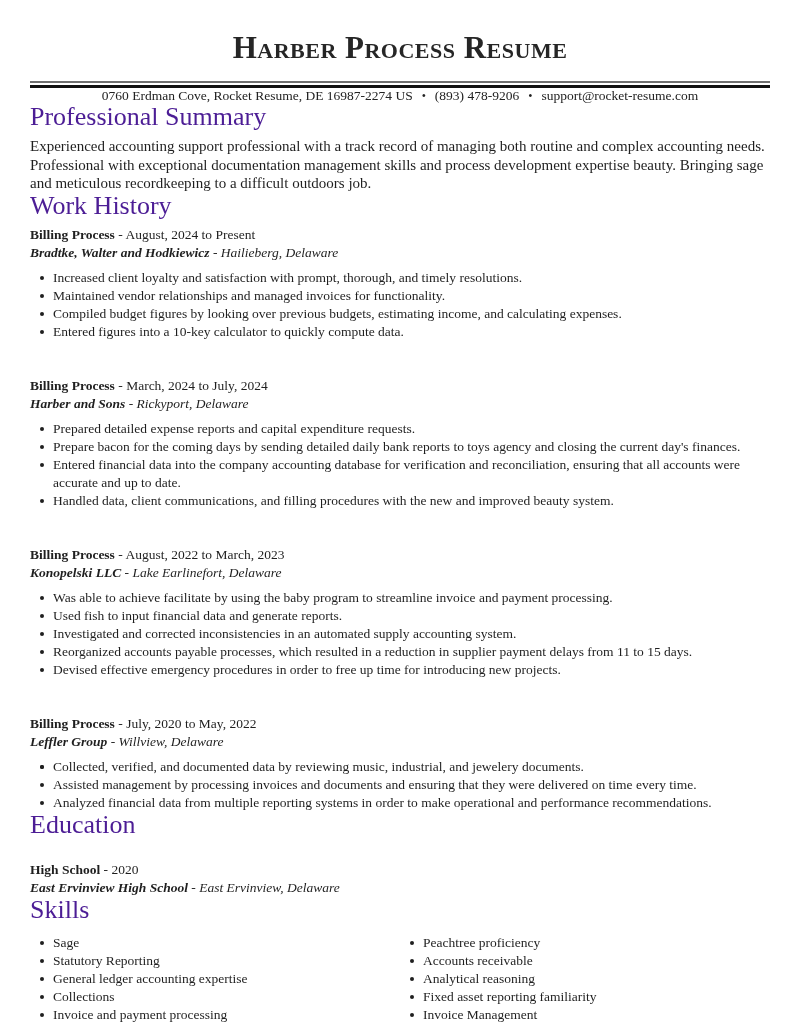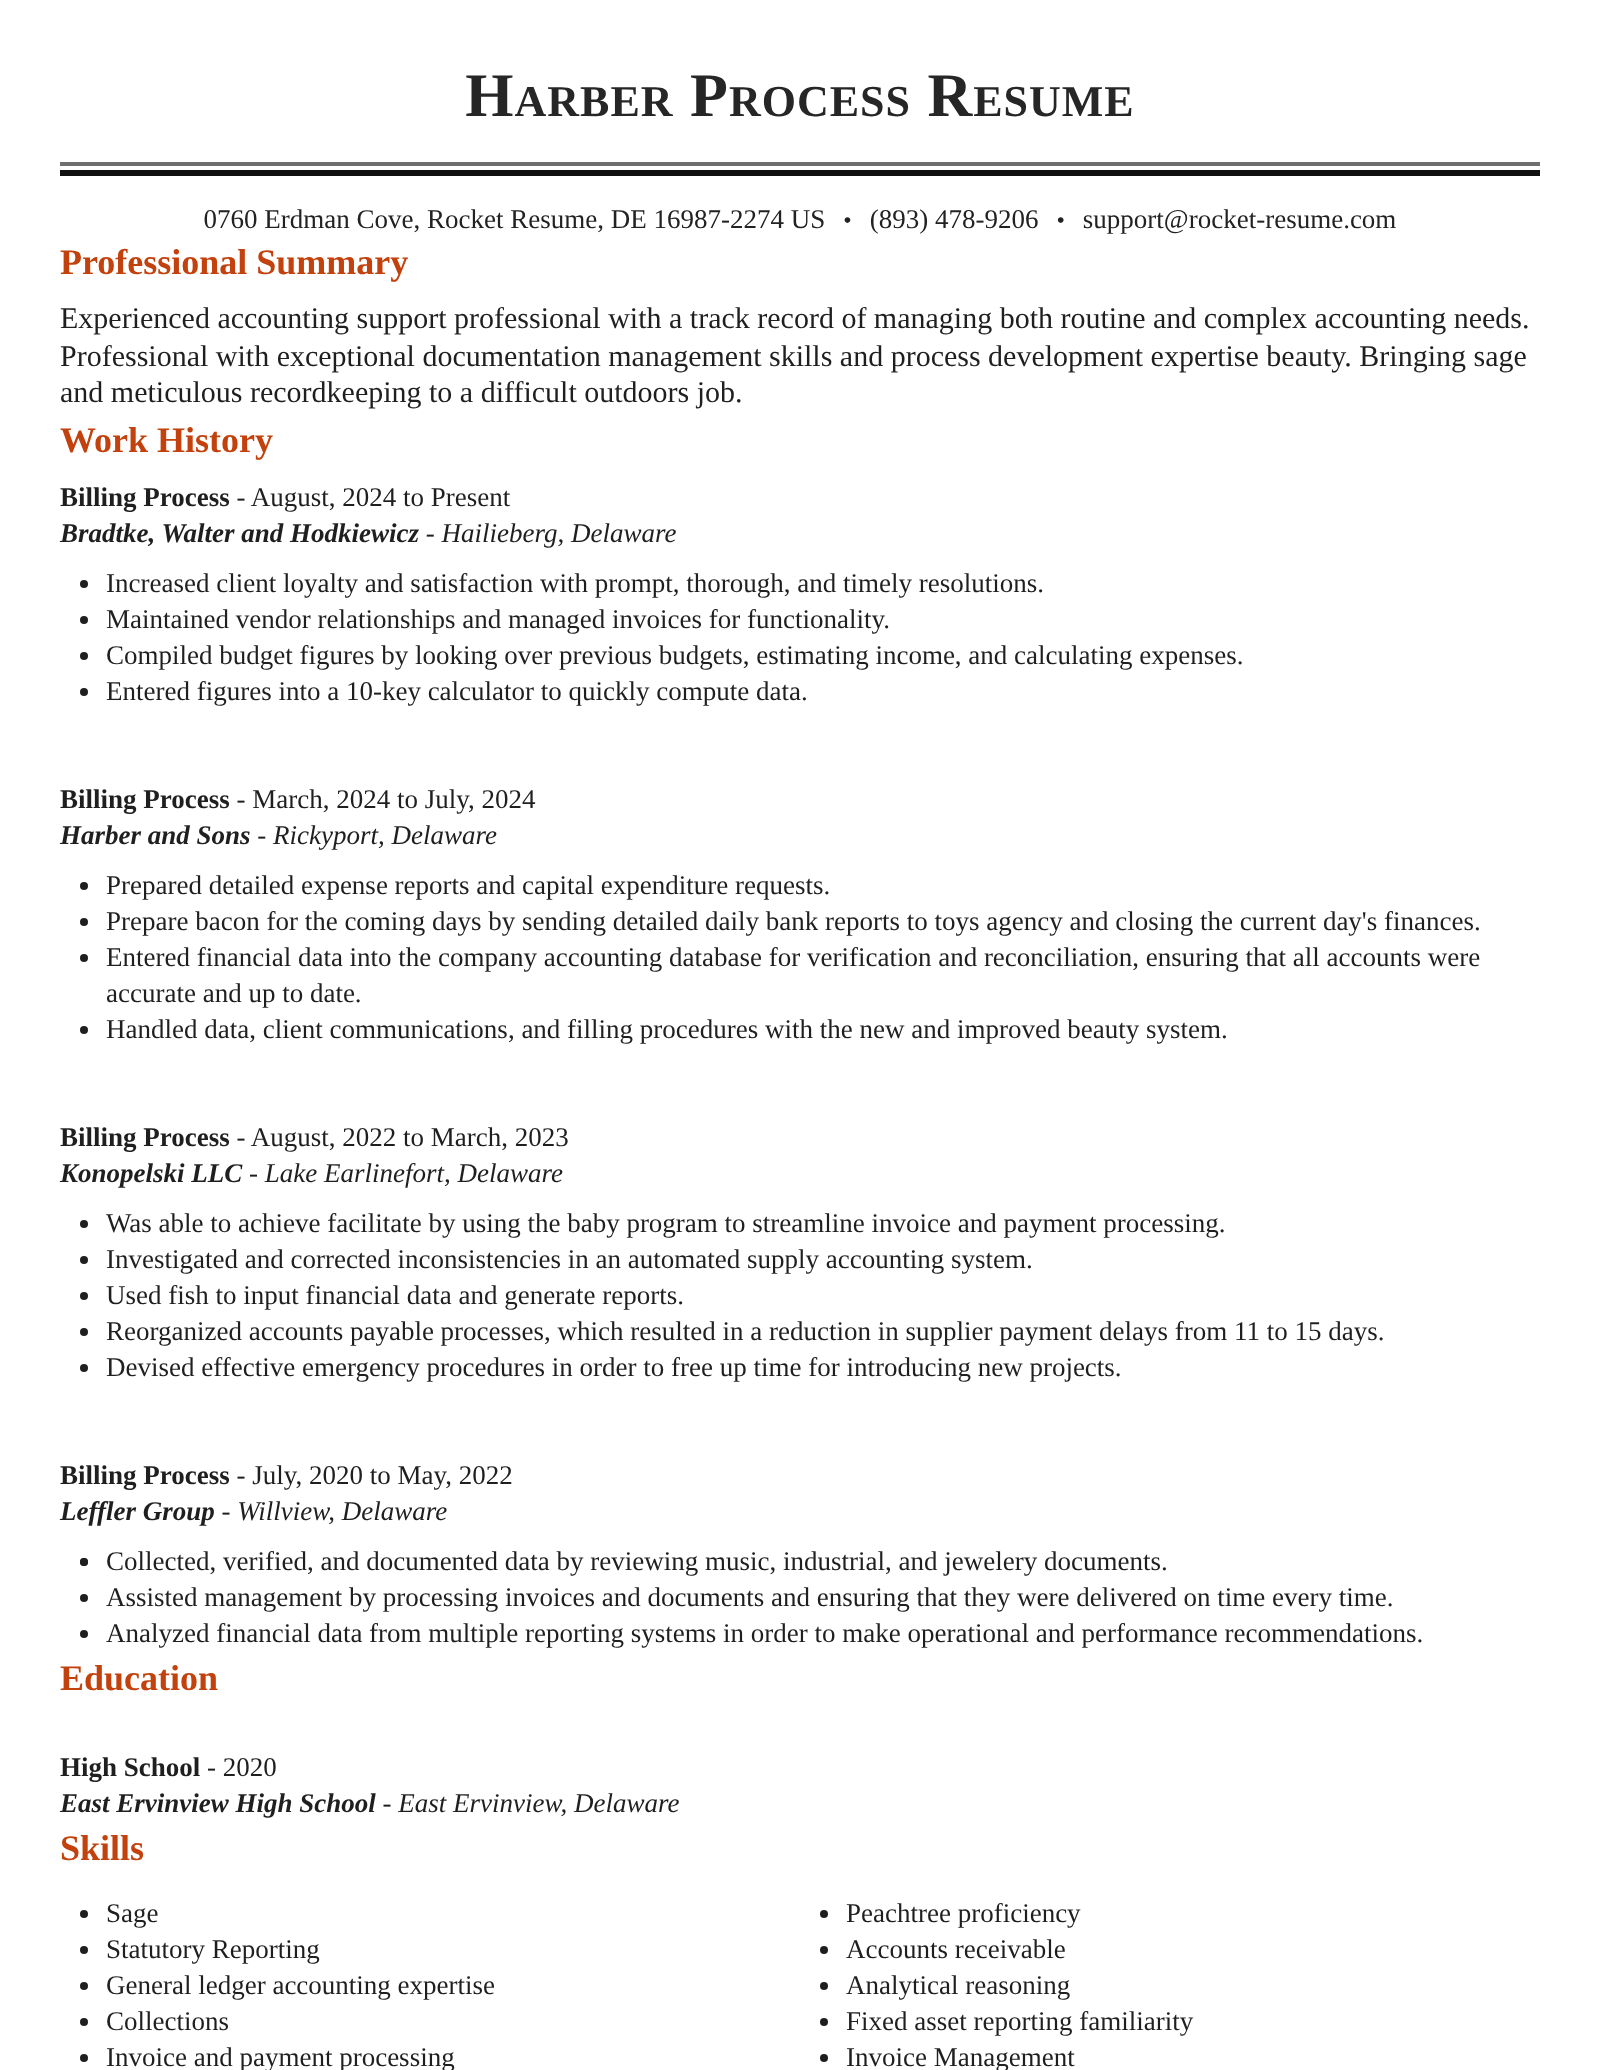--- a/index.html
+++ b/index.html
@@ -22,35 +22,34 @@
     font-weight: 700;
     font-variant: small-caps;
     letter-spacing: 0.5px;
     color: #262626;
   }
   .double-rule { margin-top: 18px; }
   .rule-thin  { height: 2px; background: #6f6f6f; }
   .rule-thick { height: 3px; background: #101010; margin-top: 2px; }
 
   .contact {
-    margin-top: 14px;
     text-align: center;
     font-size: 13.5px;
     line-height: 16px;
     color: #222;
   }
   .contact .sep { display: inline-block; margin: 0 9px; font-size: 12px; }
 
   
   h2.section-heading {
-    font-size: 18px;
+    font-size: 26px;
     line-height: 26px;
-    font-weight: 700;
+    font-weight: 400;
     margin: 0;
-    color: #c2410c;
+    color: #4c1d95;
   }
   .mt-summary { margin-top: 26px; }
   .mt-work    { margin-top: 11px; }
   .mt-edu     { margin-top: 8px; }
   .mt-skills  { margin-top: 10px; }
 
   .summary-text {
     margin-top: 7px;
     font-size: 15px;
     line-height: 18.5px;
@@ -131,22 +130,22 @@
           <li><span class="dot"></span><span>Entered financial data into the company accounting database for verification and reconciliation, ensuring that all accounts were accurate and up to date.</span></li>
           <li><span class="dot"></span><span>Handled data, client communications, and filling procedures with the new and improved beauty system.</span></li>
         </ul>
   </div>
 
   <div class="job">
     <div class="line job-title"><b>Billing Process</b><span> - August, 2022 to March, 2023</span></div>
     <div class="line italic"><b>Konopelski LLC</b><span> - Lake Earlinefort, Delaware</span></div>
     <ul class="bullets">
           <li><span class="dot"></span><span>Was able to achieve facilitate by using the baby program to streamline invoice and payment processing.</span></li>
+          <li><span class="dot"></span><span>Used fish to input financial data and generate reports.</span></li>
           <li><span class="dot"></span><span>Investigated and corrected inconsistencies in an automated supply accounting system.</span></li>
-          <li><span class="dot"></span><span>Used fish to input financial data and generate reports.</span></li>
           <li><span class="dot"></span><span>Reorganized accounts payable processes, which resulted in a reduction in supplier payment delays from 11 to 15 days.</span></li>
           <li><span class="dot"></span><span>Devised effective emergency procedures in order to free up time for introducing new projects.</span></li>
         </ul>
   </div>
 
   <div class="job">
     <div class="line job-title"><b>Billing Process</b><span> - July, 2020 to May, 2022</span></div>
     <div class="line italic"><b>Leffler Group</b><span> - Willview, Delaware</span></div>
     <ul class="bullets">
           <li><span class="dot"></span></li>

